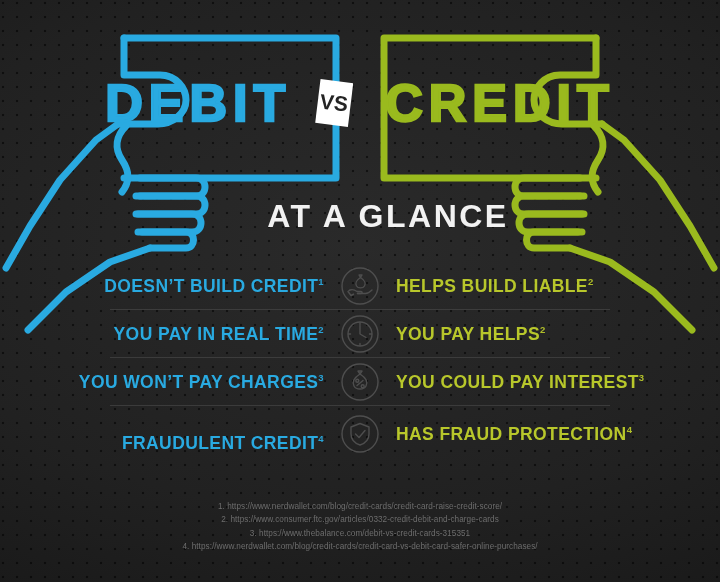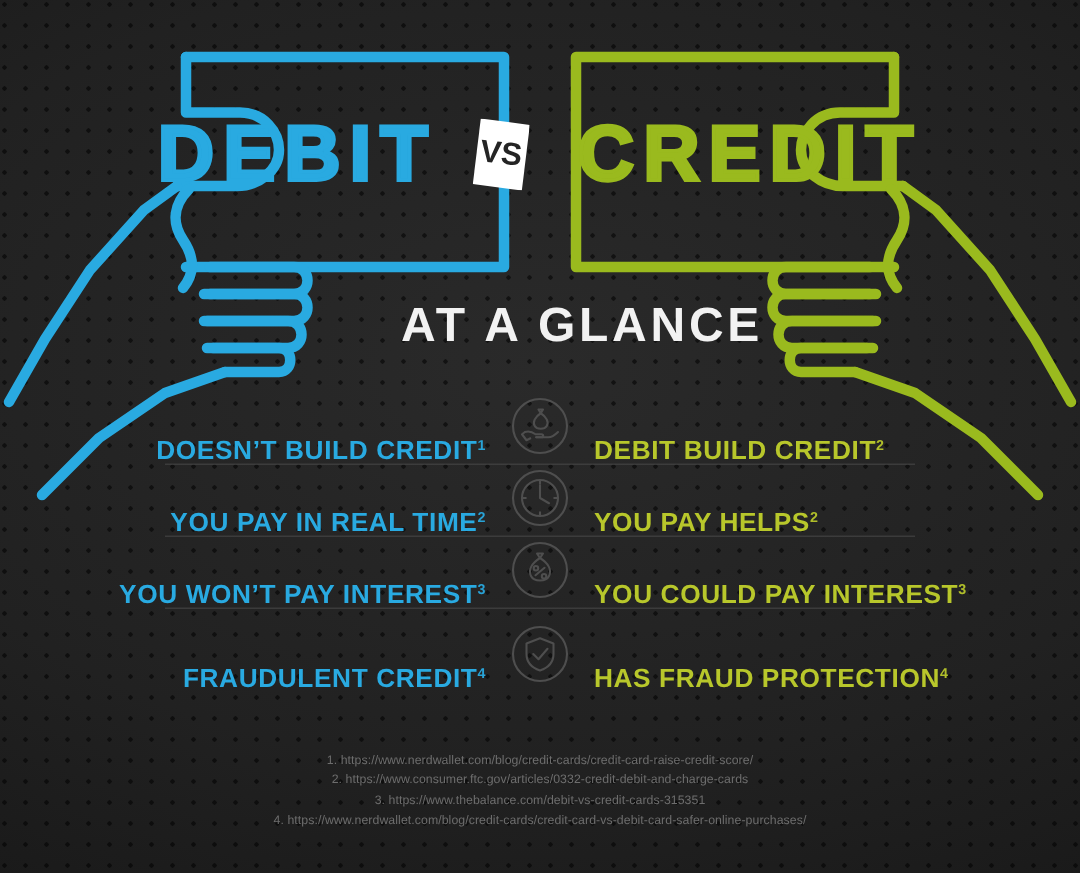--- a/index.html
+++ b/index.html
@@ -57,21 +57,21 @@
   
   .subtitle{
     position:absolute;left:0;top:198px;width:720px;text-align:center;
     color:#f2f2f2;font-size:32px;font-weight:bold;letter-spacing:2.5px;margin-left:28px;
   }
 
   
   .rows{position:absolute;left:0;top:262px;width:720px;}
   .row{
     position:relative;height:48px;
-    display:flex;align-items:flex-end;justify-content:center;
+    display:flex;align-items:center;justify-content:center;
   }
   .row.tall{height:56px;}
   .cell{
     flex:1 1 0;font-size:17.5px;font-weight:bold;letter-spacing:.4px;
     line-height:1.06;white-space:nowrap;
   }
   .cell.left{text-align:right;color:#29aae1;padding-right:10px;}
   .cell.right{text-align:left;color:#b8c72b;padding-left:10px;}
   .cell sup{font-size:9.5px;font-weight:bold;vertical-align:super;opacity:.95;}
   .icon-wrap{
@@ -148,21 +148,21 @@
         <svg width="46" height="46" viewBox="0 0 46 46" fill="none" stroke="#4e4e4e" stroke-width="1.4">
           <circle cx="23" cy="23" r="18"></circle>
           <path d="M22 12 l3 0 -1.5 2.5 z" stroke-linejoin="round"></path>
           <path d="M23.5 14.5 c-4 2.5 -5.5 6 -4 8.5 c1.5 2.5 6.5 2.5 8 0 c1.5 -2.5 0 -6 -4 -8.5 z"></path>
           <path d="M13 27 c3 -1 5 0 7 1.5 l4 0 c1.5 0 1.5 2 0 2 l-3.5 0" stroke-linecap="round"></path>
           <path d="M13 27 l-2 1.5 l3 4 l3 -1.5" stroke-linejoin="round"></path>
           <path d="M20.5 30.5 l8 0 c3 0 5 -2 6.5 -3.5" stroke-linecap="round"></path>
         </svg>
       </div>
       <div class="cell right">
-        <span>DEBIT BUILD CREDIT</span><sup>2</sup>
+        <span>HELPS BUILD LIABLE</span><sup>2</sup>
       </div>
       <div class="divider" style="top:47px;"></div>
     </div>
 
     <div class="row">
       <div class="cell left">
         <span>YOU PAY IN REAL TIME</span><sup>2</sup>
       </div>
       <div class="icon-wrap">
         <svg width="46" height="46" viewBox="0 0 46 46" fill="none" stroke="#4e4e4e" stroke-width="1.4">
@@ -173,21 +173,21 @@
         </svg>
       </div>
       <div class="cell right">
         <span>YOU PAY HELPS</span><sup>2</sup>
       </div>
       <div class="divider" style="top:47px;"></div>
     </div>
 
     <div class="row">
       <div class="cell left">
-        <span>YOU WON’T PAY INTEREST</span><sup>3</sup>
+        <span>YOU WON’T PAY CHARGES</span><sup>3</sup>
       </div>
       <div class="icon-wrap">
         <svg width="46" height="46" viewBox="0 0 46 46" fill="none" stroke="#4e4e4e" stroke-width="1.4">
           <circle cx="23" cy="23" r="18"></circle>
           <path d="M21 12 l4 0 -2 3 z" stroke-linejoin="round"></path>
           <path d="M23 15 c-5.5 3.5 -8 8 -6 12 c2 4 10 4 12 0 c2 -4 -0.5 -8.5 -6 -12 z"></path>
           <path d="M20 26.5 l6 -5" stroke-linecap="round"></path>
           <circle cx="20.3" cy="21.8" r="1.5"></circle>
           <circle cx="25.7" cy="27.2" r="1.5"></circle>
         </svg>

